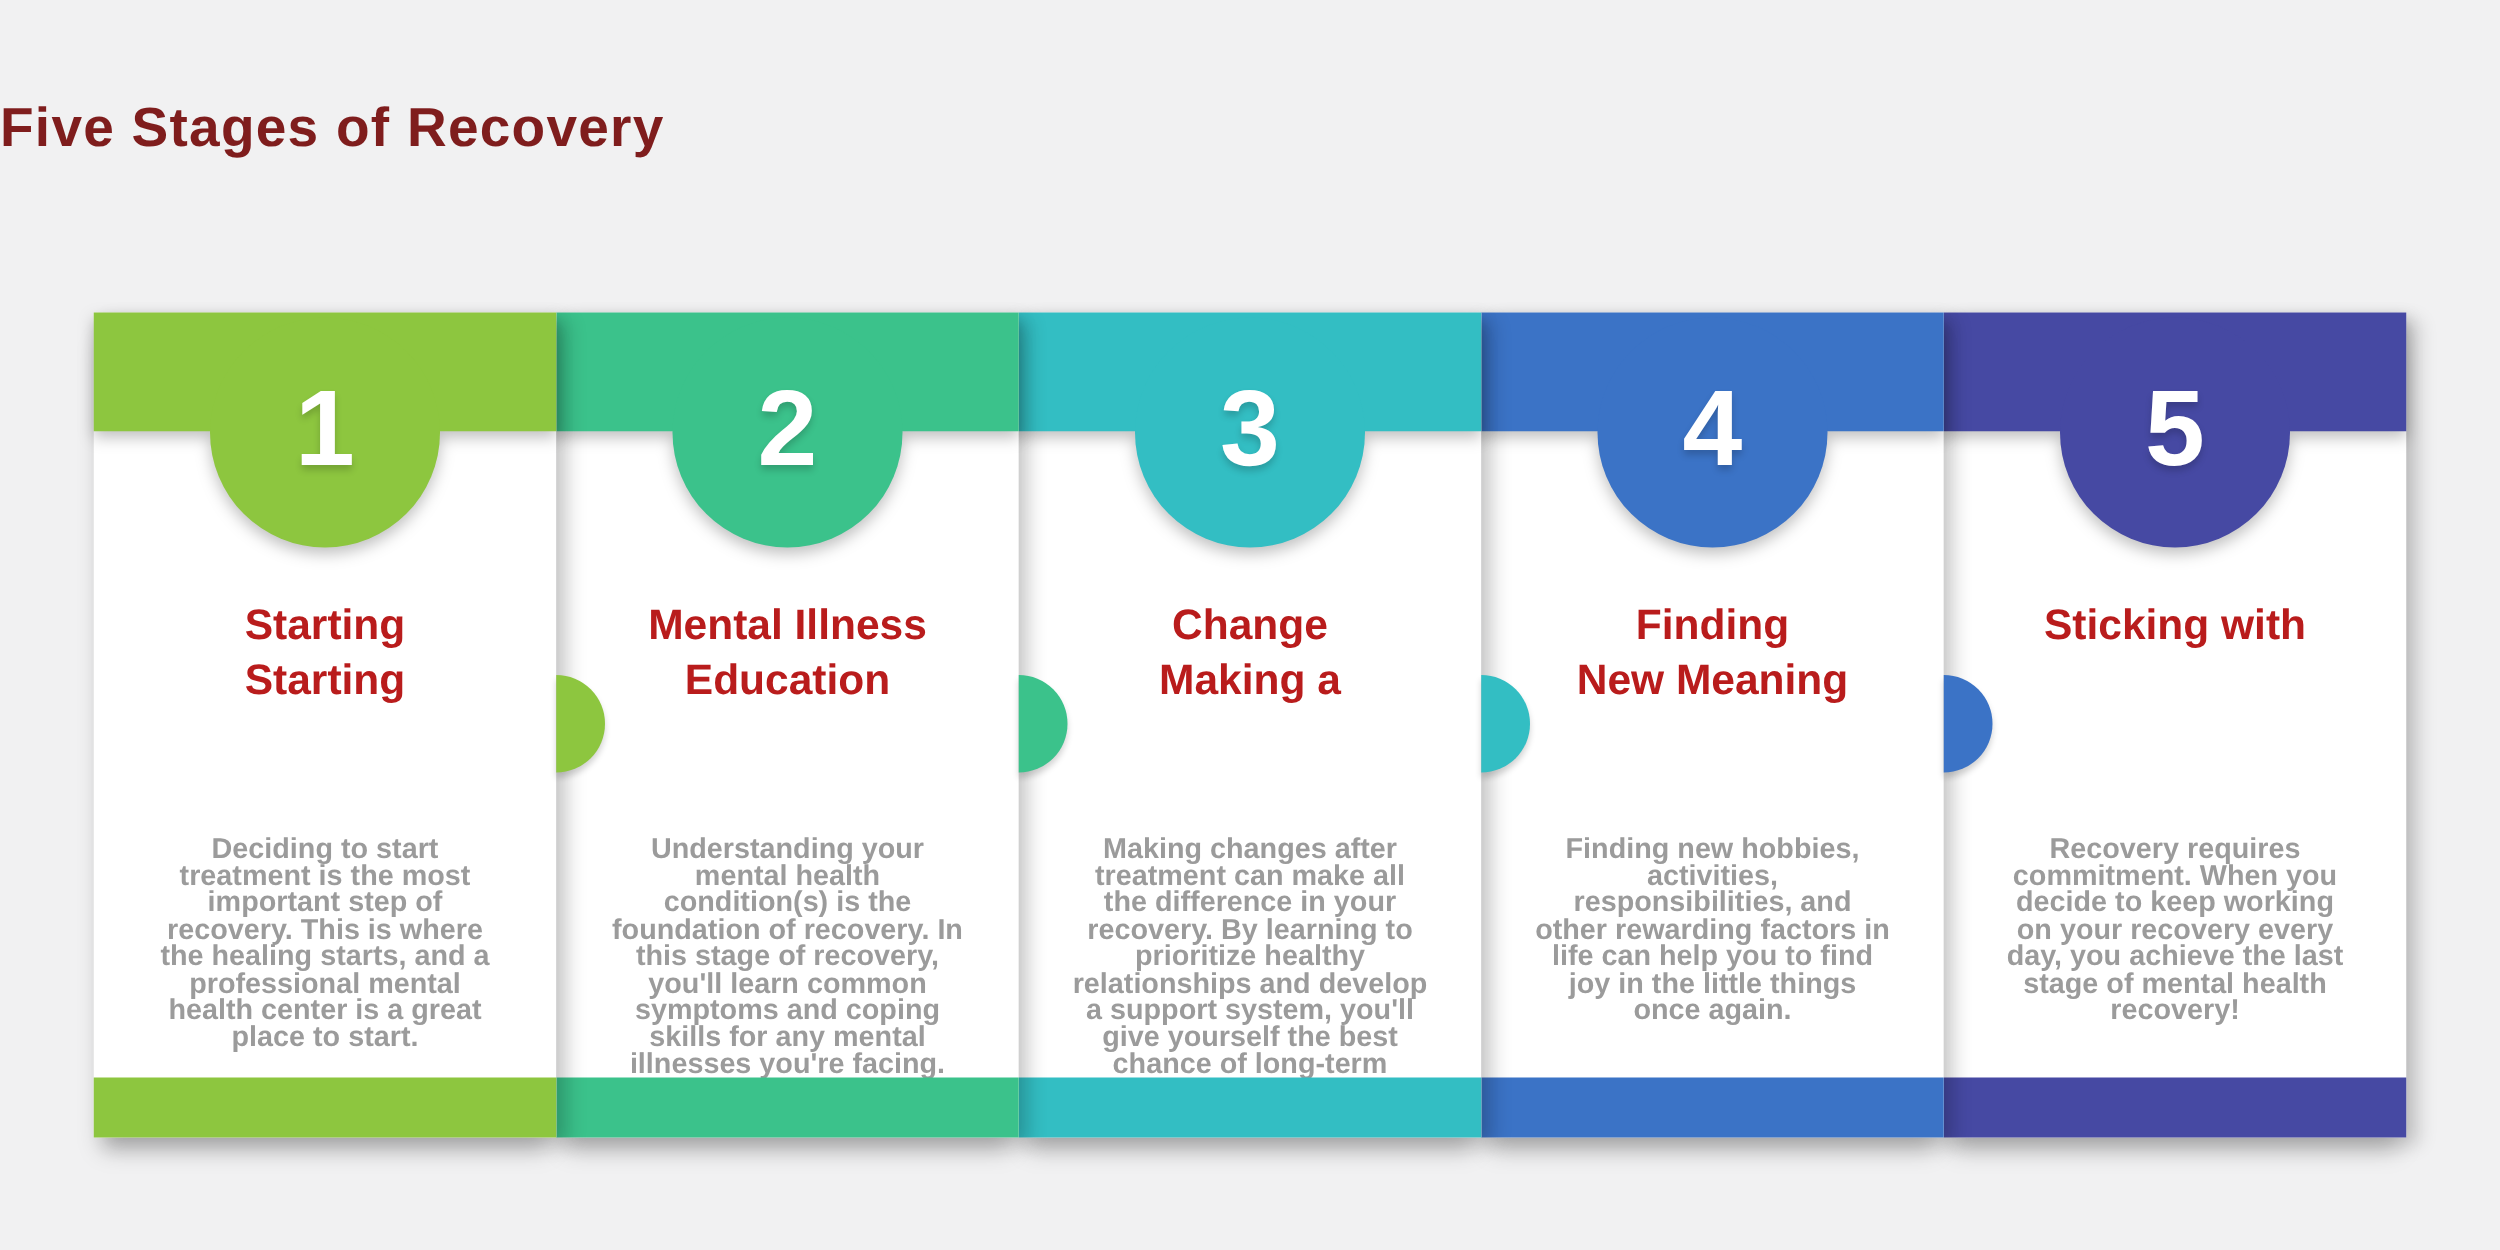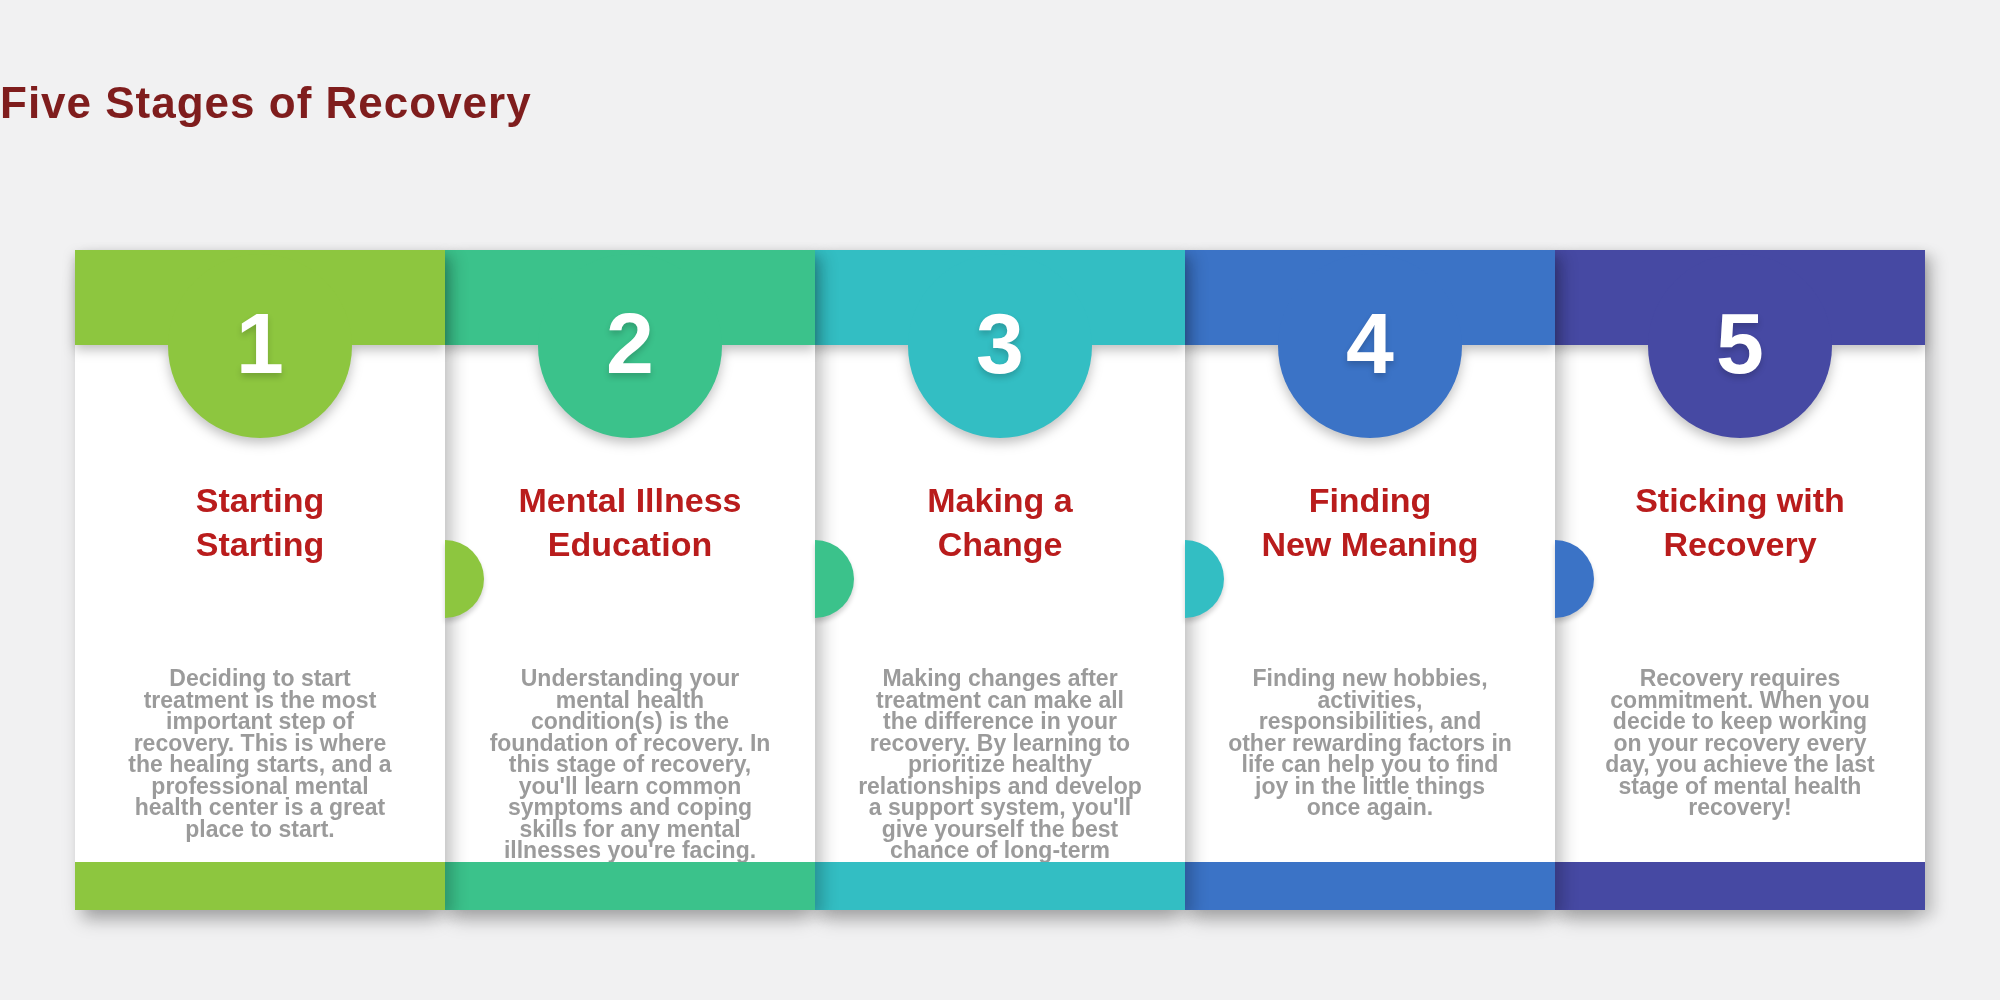--- a/index.html
+++ b/index.html
@@ -124,22 +124,22 @@
       <div class="connector" style="background: rgb(59, 194, 139);"></div>
     </div>
 
     <div class="card">
       <div class="header-shape">
         <div class="band" style="background: rgb(51, 190, 195);"></div>
         <div class="bulge" style="background: rgb(51, 190, 195);"></div>
         <div class="number">3</div>
       </div>
       <div class="stage-title">
+        <span>Change</span>
         <span>Making a</span>
-        <span>Change</span>
       </div>
       <div class="stage-desc">Making changes after treatment can make all the difference in your recovery. By learning to prioritize healthy relationships and develop a support system, you'll give yourself the best chance of long-term recovery.</div>
       <div class="bottom-band" style="background: rgb(51, 190, 195);"></div>
       <div class="connector" style="background: rgb(51, 190, 195);"></div>
     </div>
 
     <div class="card">
       <div class="header-shape">
         <div class="band" style="background: rgb(59, 115, 198);"></div>
         <div class="bulge" style="background: rgb(59, 115, 198);"></div>
@@ -155,20 +155,19 @@
     </div>
 
     <div class="card">
       <div class="header-shape">
         <div class="band" style="background: rgb(70, 73, 163);"></div>
         <div class="bulge" style="background: rgb(70, 73, 163);"></div>
         <div class="number">5</div>
       </div>
       <div class="stage-title">
         <span>Sticking with</span>
-        <span>Recovery</span>
       </div>
       <div class="stage-desc">Recovery requires commitment. When you decide to keep working on your recovery every day, you achieve the last stage of mental health recovery!</div>
       <div class="bottom-band" style="background: rgb(70, 73, 163);"></div>
     </div>
 
   </div>
 </div>
 
 </body></html>

